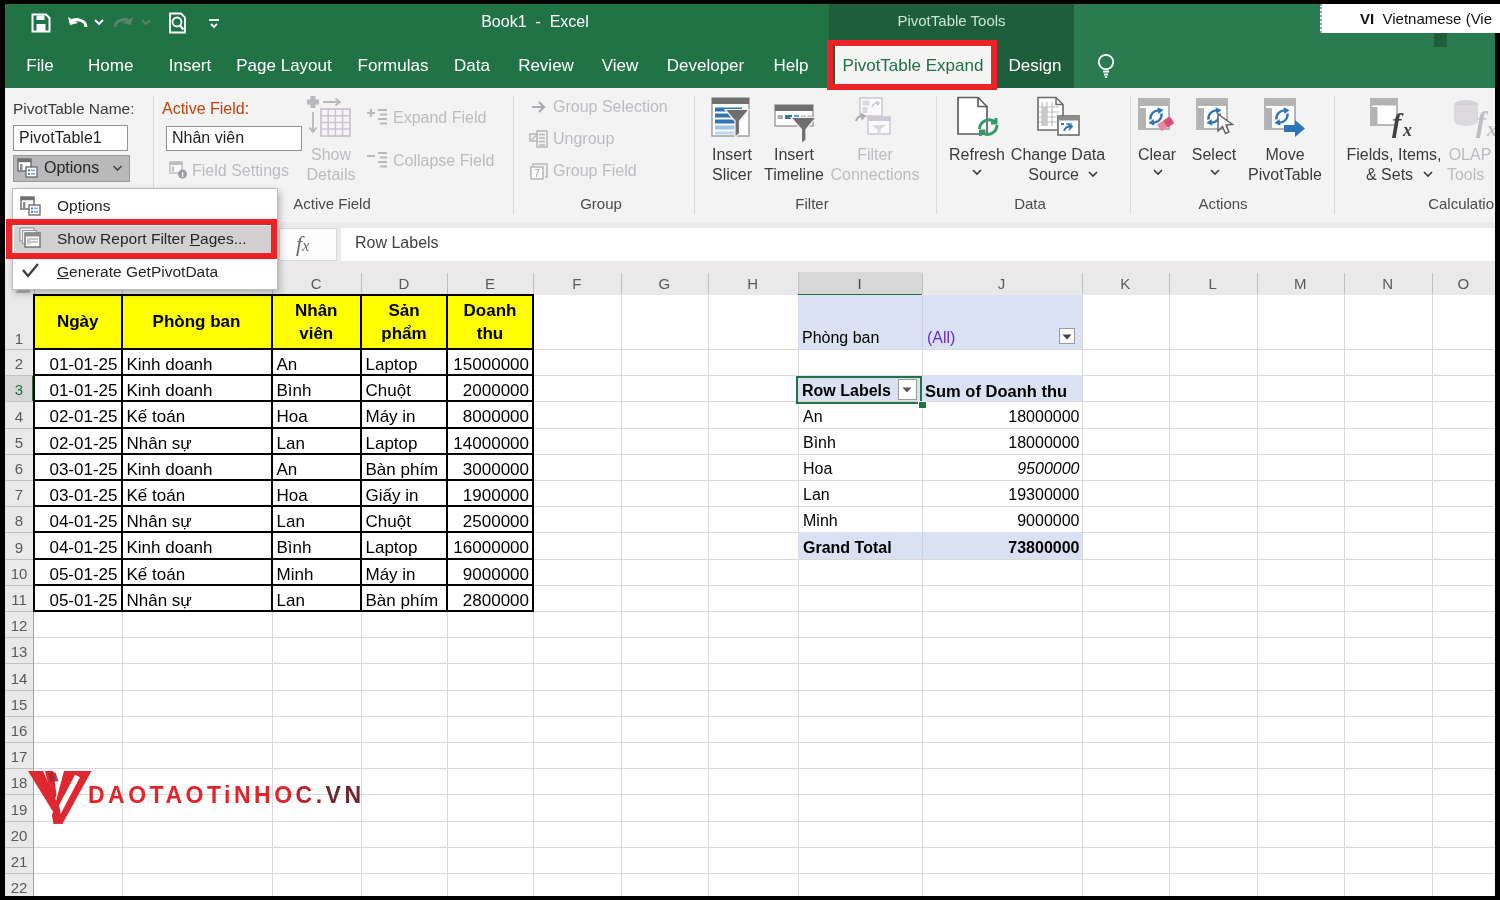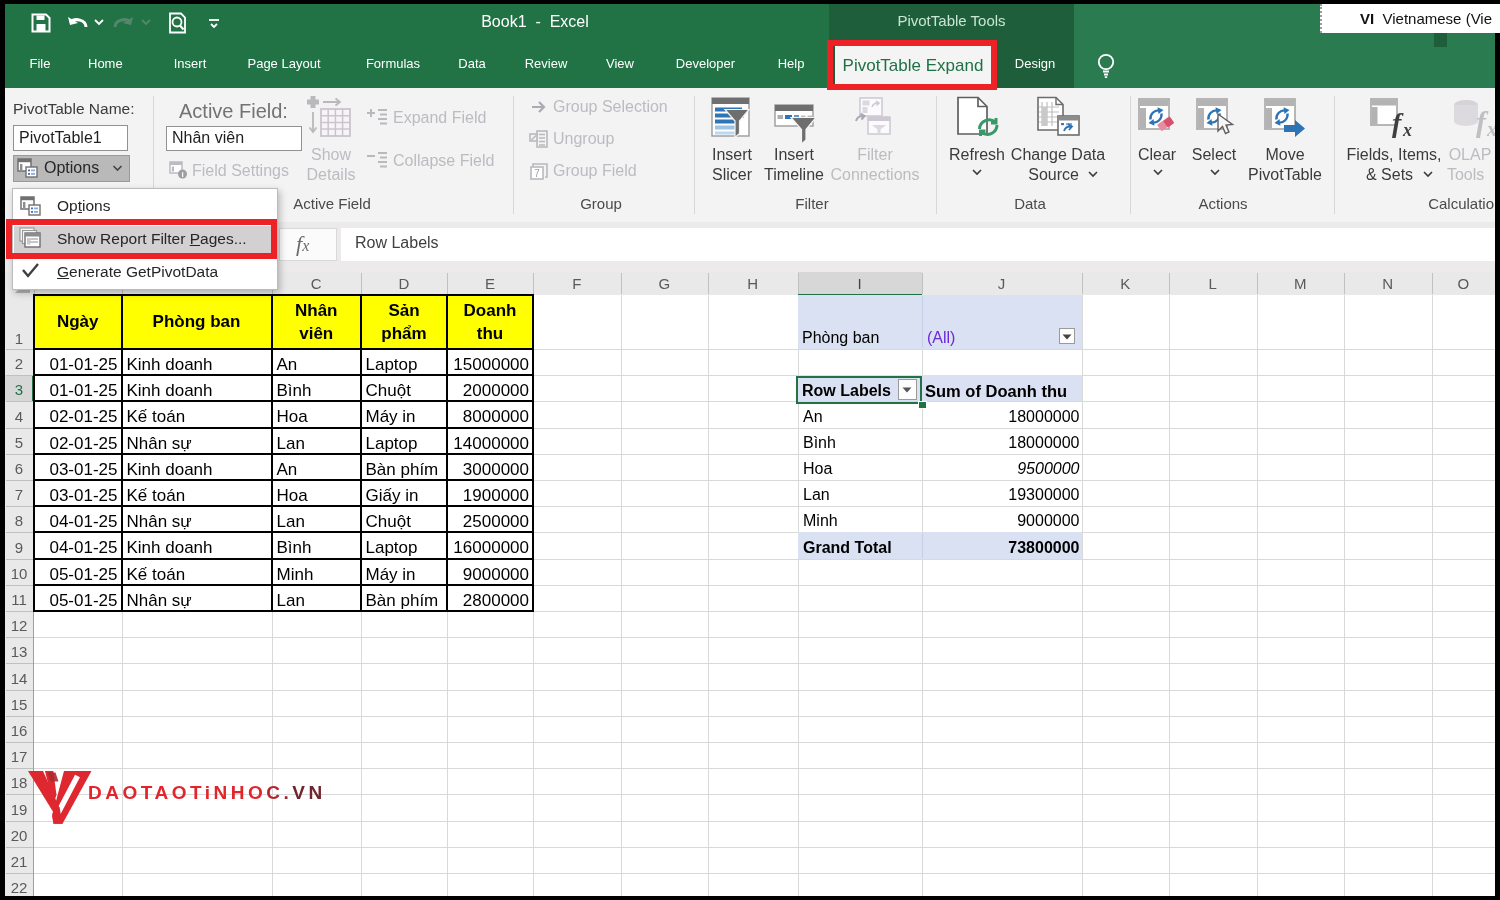--- a/index.html
+++ b/index.html
@@ -1,19 +1,19 @@
 <!DOCTYPE html>
 <html><head>
 <meta charset="utf-8">
 <style>
   html,body{margin:0;padding:0;}
   #root{position:relative;width:1500px;height:900px;overflow:hidden;background:#fff;
         font-family:"Liberation Sans", sans-serif; -webkit-font-smoothing:antialiased;}
   .abs{position:absolute;}
-  .tab{color:#fff;font-size:13px;}
+  .tab{color:#fff;font-size:17px;}
   .btxt{font-size:16px;color:#3b3b3b;text-align:center;line-height:20px;}
   .dis{color:#bcbbc1;}
 </style>
 </head>
 <body>
 <div id="root">
 
   <div class="abs" style="left:0;top:0;width:1500px;height:88px;background:#217346;"></div>
   <div class="abs" style="left:1074px;top:0;width:426px;height:88px;background:#2b7b51;"></div>
 
@@ -100,21 +100,21 @@
       <rect x="11" y="11.5" width="2" height="1.8" fill="#4472c4"></rect>
       <rect x="14" y="11.5" width="4" height="1.8" fill="#8faadc"></rect>
       <rect x="11" y="15" width="2" height="1.8" fill="#4472c4"></rect>
       <rect x="14" y="15" width="4" height="1.8" fill="#8faadc"></rect>
     </svg>
     <div class="abs" style="left:44px;top:159px;font-size:16px;color:#262626;">Options</div>
     <svg class="abs" style="left:112px;top:164px;" width="11" height="9" viewBox="0 0 11 9">
         <path d="M1.5 2 l4 4 4-4" fill="none" stroke="#444" stroke-width="1.6"></path>
       </svg>
 
-    <div class="abs" style="left:179px;top:100px;font-size:20px;color:#737373;">Active Field:</div>
+    <div class="abs" style="left:162px;top:100px;font-size:16px;color:#c2410c;">Active Field:</div>
     <div class="abs" style="left:166px;top:126px;width:134px;height:23px;background:#fff;border:1px solid #919191;"></div>
     <div class="abs" style="left:172px;top:129px;font-size:16px;color:#1f1f1f;">Nhân viên</div>
     <svg class="abs" style="left:169px;top:161px;" width="20" height="18" viewBox="0 0 20 18">
       <rect x="1" y="1" width="12" height="11" fill="#fff" stroke="#bcbbc1" stroke-width="1.5"></rect>
       <rect x="1" y="1" width="12" height="3" fill="#bcbbc1"></rect>
       <rect x="2.8" y="5.5" width="2.2" height="5" fill="#bcbbc1"></rect>
       <circle cx="13.5" cy="13" r="4.5" fill="#9f9ea5"></circle>
       <text x="13.5" y="16" font-size="8" fill="#fff" text-anchor="middle" font-weight="bold">i</text>
     </svg>
     <div class="abs dis" style="left:192px;top:162px;font-size:16px;">Field Settings</div>
@@ -523,21 +523,21 @@
 
   <div id="logo">
     <svg class="abs" style="left:28px;top:771px;" width="64" height="53" viewBox="0 0 64 53">
       <polygon points="36,0 63.5,0 34.5,52.8 25.5,52.8 24,45" fill="#df2730"></polygon>
       <path d="M49.5 5 L29 44" stroke="#fff" stroke-width="5.5"></path>
       <polygon points="0,0 15,0 31.5,37 27,44" fill="#df2730"></polygon>
       <polygon points="17,0 25.3,0 28.5,24 25,33" fill="#df2730"></polygon>
       <polygon points="19.5,1.5 27.5,1.5 30.5,10.5 22.5,10.5" fill="#ab2b31" opacity="0.9"></polygon>
       <polygon points="24.5,42 31.5,36 34.5,52.8 25.5,52.8" fill="#df2730"></polygon>
     </svg>
-    <div class="abs" style="left:88px;top:782px;font-size:19px;font-weight:bold;letter-spacing:3.5px;white-space:nowrap;"><span style="color:#e3242b;">DAOTAOTiNHO</span><span style="color:#b7242e;">C</span><span style="color:#9a2530;">.</span><span style="color:#70262e;">VN</span></div>
+    <div class="abs" style="left:88px;top:782px;font-size:23px;font-weight:bold;letter-spacing:3.5px;white-space:nowrap;"><span style="color:#e3242b;">DAOTAOTiNHO</span><span style="color:#b7242e;">C</span><span style="color:#9a2530;">.</span><span style="color:#70262e;">VN</span></div>
   </div>
 
   <div id="menu">
     <div class="abs" style="left:12px;top:188px;width:264px;height:100px;background:#fff;border:1px solid #bbb;box-shadow:2px 3px 7px rgba(0,0,0,0.25);z-index:40;"></div>
     <div class="abs" style="left:14px;top:226px;width:260px;height:26.5px;background:#d2d0d1;z-index:41;"></div>
     <svg class="abs" style="left:20px;top:196px;z-index:42;" width="22" height="20" viewBox="0 0 22 20">
       <rect x="1" y="1" width="13" height="12" fill="#fdfdfd" stroke="#707070" stroke-width="1.5"></rect>
       <rect x="1" y="1" width="13" height="3.2" fill="#707070"></rect>
       <rect x="3" y="6" width="2.4" height="6" fill="#8c8c8c"></rect>
       <rect x="9" y="9" width="11" height="10" fill="#fff" stroke="#707070" stroke-width="1.4"></rect>

